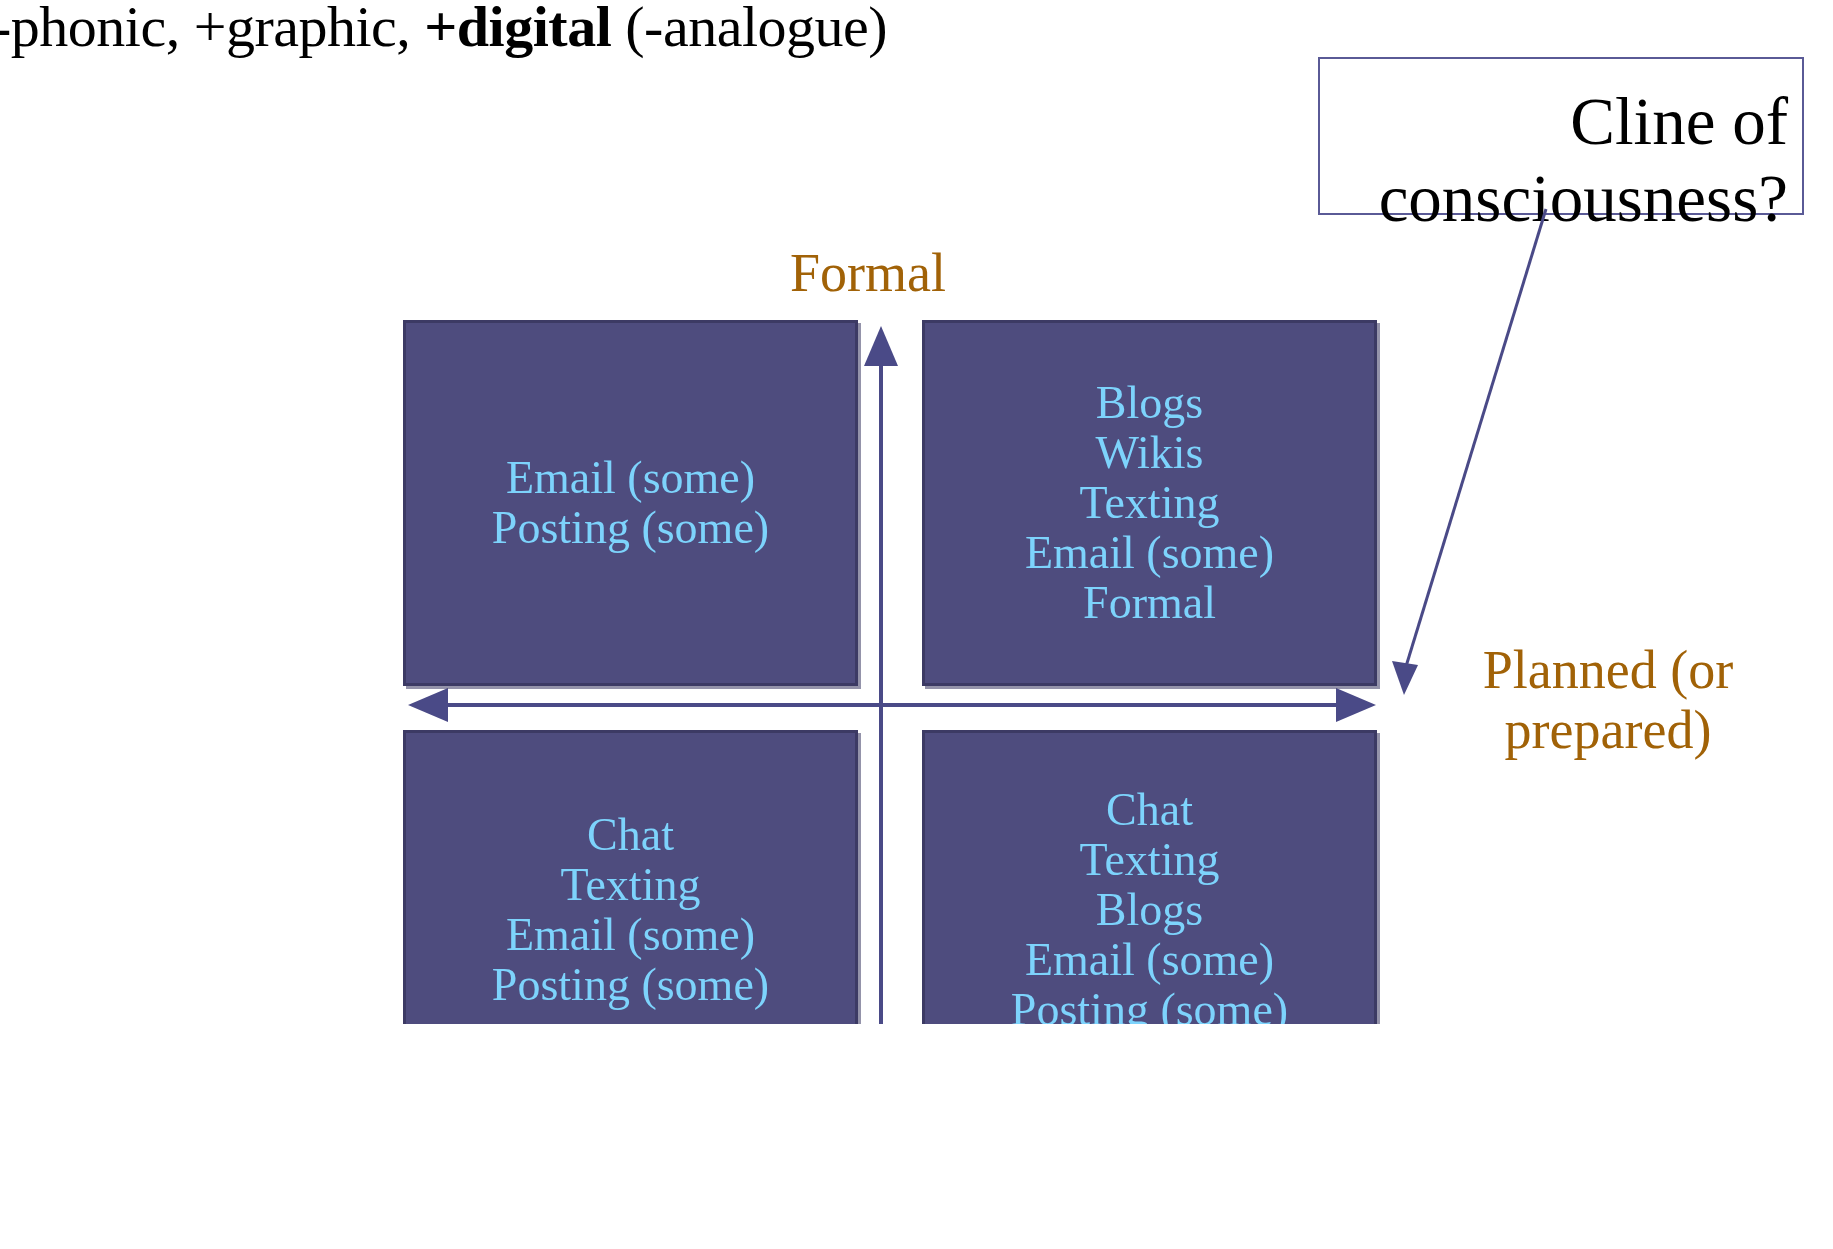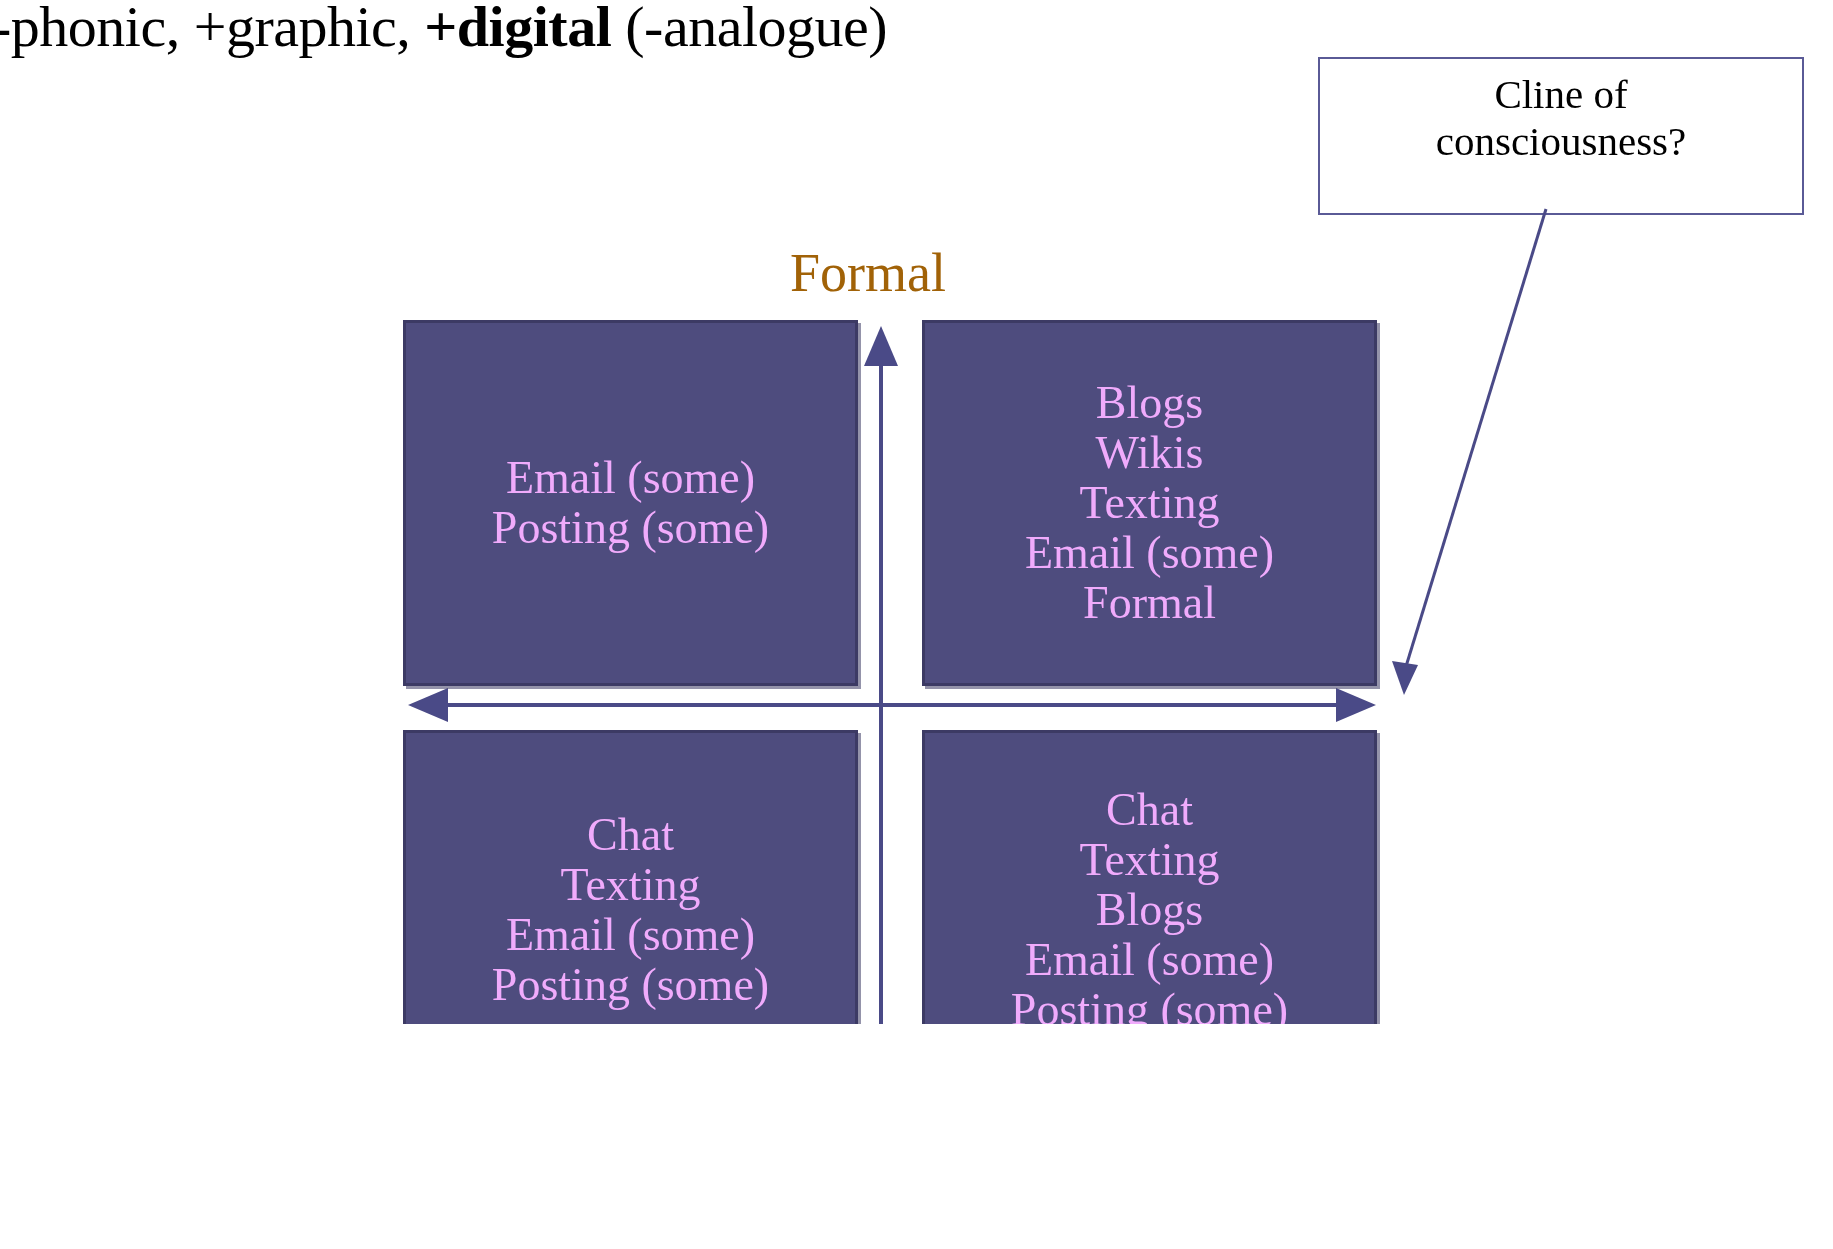--- a/index.html
+++ b/index.html
@@ -35,24 +35,24 @@
   
   #callout-box {
     position: absolute;
     left: 1318px;
     top: 57px;
     width: 486px;
     height: 158px;
     border: 2px solid #5a5a96;
     background: #ffffff;
     box-sizing: border-box;
-    padding: 12px 14px 0 14px;
-    font-size: 41px;
+    padding: 24px 14px 0 14px;
+    font-size: 67px;
     line-height: 1.15;
-    text-align: center;
+    text-align: right;
   }
   #callout-box .cline { display: block; }
 
   
   #leader-line {
     position: absolute;
     left: 1370px;
     top: 195px;
     width: 200px;
     height: 520px;
@@ -68,21 +68,21 @@
     height: 770px;
     pointer-events: none;
   }
 
   
   .quadrant {
     position: absolute;
     background: #4e4c7e;
     border: 3px solid #3c3a64;
     box-sizing: border-box;
-    color: #f0abfc;
+    color: #7dd3fc;
     display: flex;
     flex-direction: column;
     align-items: center;
     justify-content: center;
     text-align: center;
     font-size: 46px;
     line-height: 1.09;
     box-shadow: 3px 3px 0 rgba(60,58,100,0.55);
   }
   .quadrant .line { display: block; white-space: nowrap; }
@@ -179,16 +179,20 @@
 
   <div class="quadrant" id="quadrant-bottom-right">
     <span class="line">Chat</span>
     <span class="line">Texting</span>
     <span class="line">Blogs</span>
     <span class="line">Email (some)</span>
     <span class="line">Posting (some)</span>
   </div>
 
   <div class="axis-label" id="label-formal">Formal</div>
+  <div class="axis-label" id="label-planned">
+    <span class="pl">Planned (or</span>
+    <span class="pl2">prepared)</span>
+  </div>
 
   <div id="figure-caption">ure 1: Mode of production for digital text</div>
 
 </div>
 
 </body></html>

